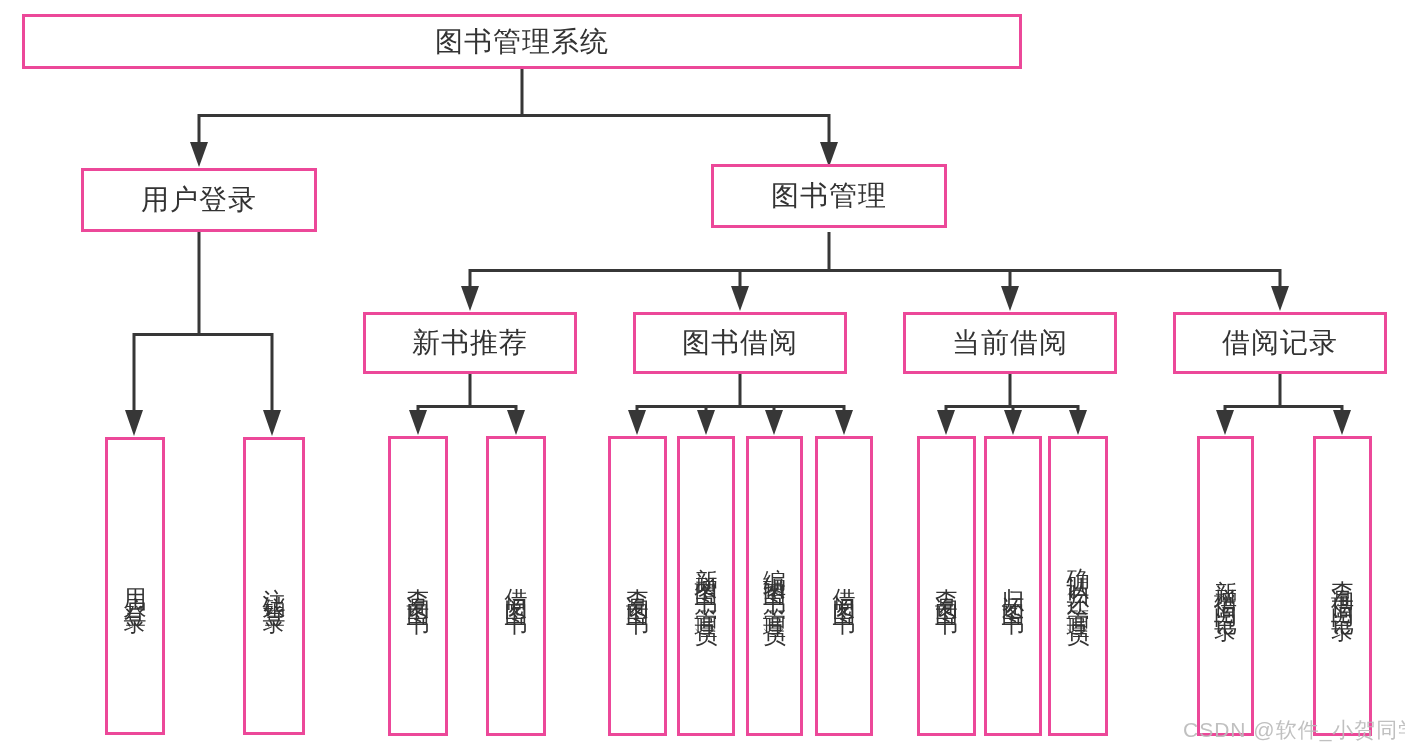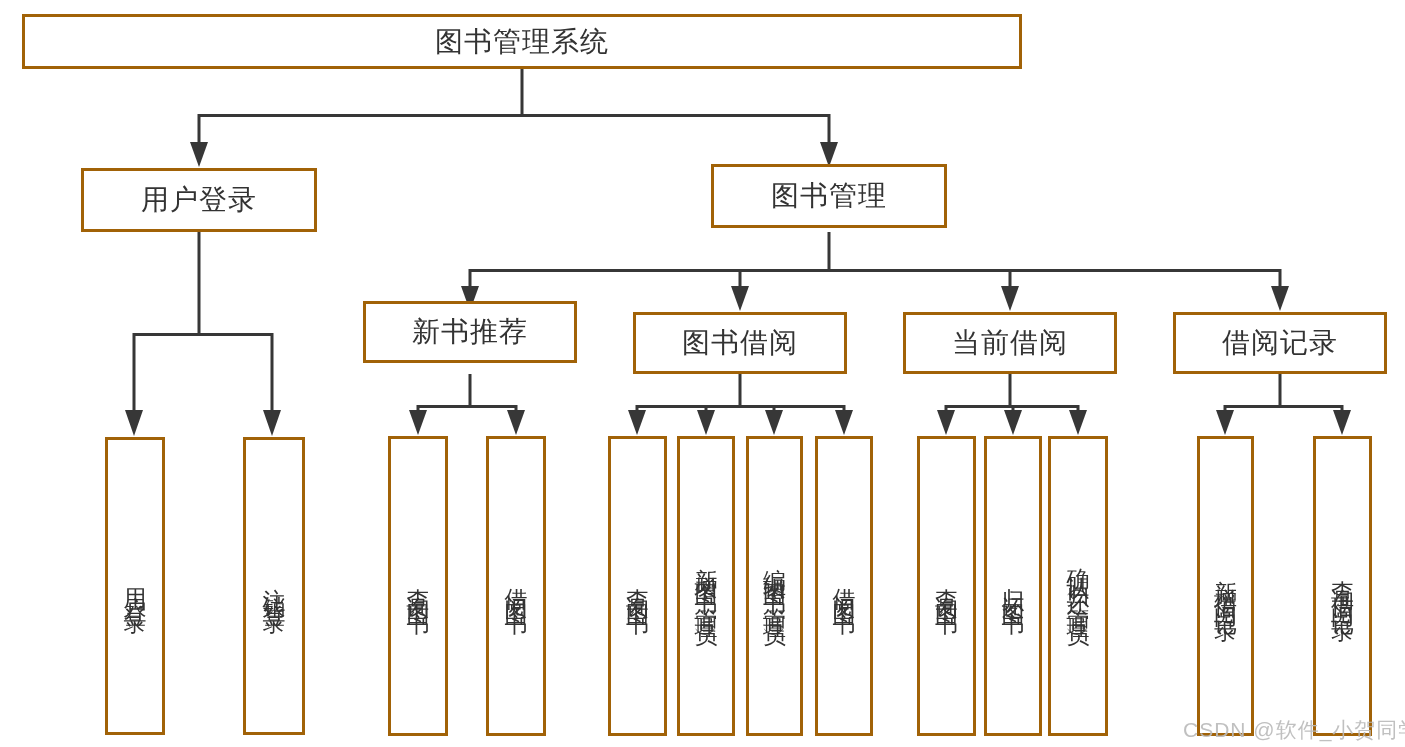--- a/index.html
+++ b/index.html
@@ -17,42 +17,42 @@
   .connectors {
     position: absolute;
     left: 0; top: 0;
     width: 1405px; height: 747px;
     pointer-events: none;
   }
   .node {
     position: absolute;
     box-sizing: border-box;
     background: #ffffff;
-    border: 3px solid #a16207;
+    border: 3px solid #ec4899;
     display: flex;
     align-items: center;
     justify-content: center;
     color: #333333;
     text-align: center;
     line-height: 1;
   }
   .h-node { font-size: 28px; letter-spacing: 1px; white-space: nowrap; }
   .root-node { font-size: 28px; }
   .v-node {
     writing-mode: vertical-rl;
     text-orientation: mixed;
     font-size: 23px;
     letter-spacing: 8px;
     white-space: nowrap;
   }
   
   .n-root   { left: 22px;   top: 14px;  width: 1000px; height: 55px; }
   .n-login  { left: 81px;   top: 168px; width: 236px;  height: 64px; }
   .n-mgmt   { left: 711px;  top: 164px; width: 236px;  height: 64px; }
-  .n-newrec { left: 363px;  top: 301px; width: 214px;  height: 62px; }
+  .n-newrec { left: 363px;  top: 312px; width: 214px;  height: 62px; }
   .n-borrow { left: 633px;  top: 312px; width: 214px;  height: 62px; }
   .n-cur    { left: 903px;  top: 312px; width: 214px;  height: 62px; }
   .n-rec    { left: 1173px; top: 312px; width: 214px;  height: 62px; }
   .n-l1  { left: 105px;  top: 437px; width: 60px; height: 298px; }
   .n-l2  { left: 243px;  top: 437px; width: 62px; height: 298px; }
   .n-l3  { left: 388px;  top: 436px; width: 60px; height: 300px; }
   .n-l4  { left: 486px;  top: 436px; width: 60px; height: 300px; }
   .n-l5  { left: 608px;  top: 436px; width: 59px; height: 300px; }
   .n-l6  { left: 677px;  top: 436px; width: 58px; height: 300px; }
   .n-l7  { left: 746px;  top: 436px; width: 57px; height: 300px; }

